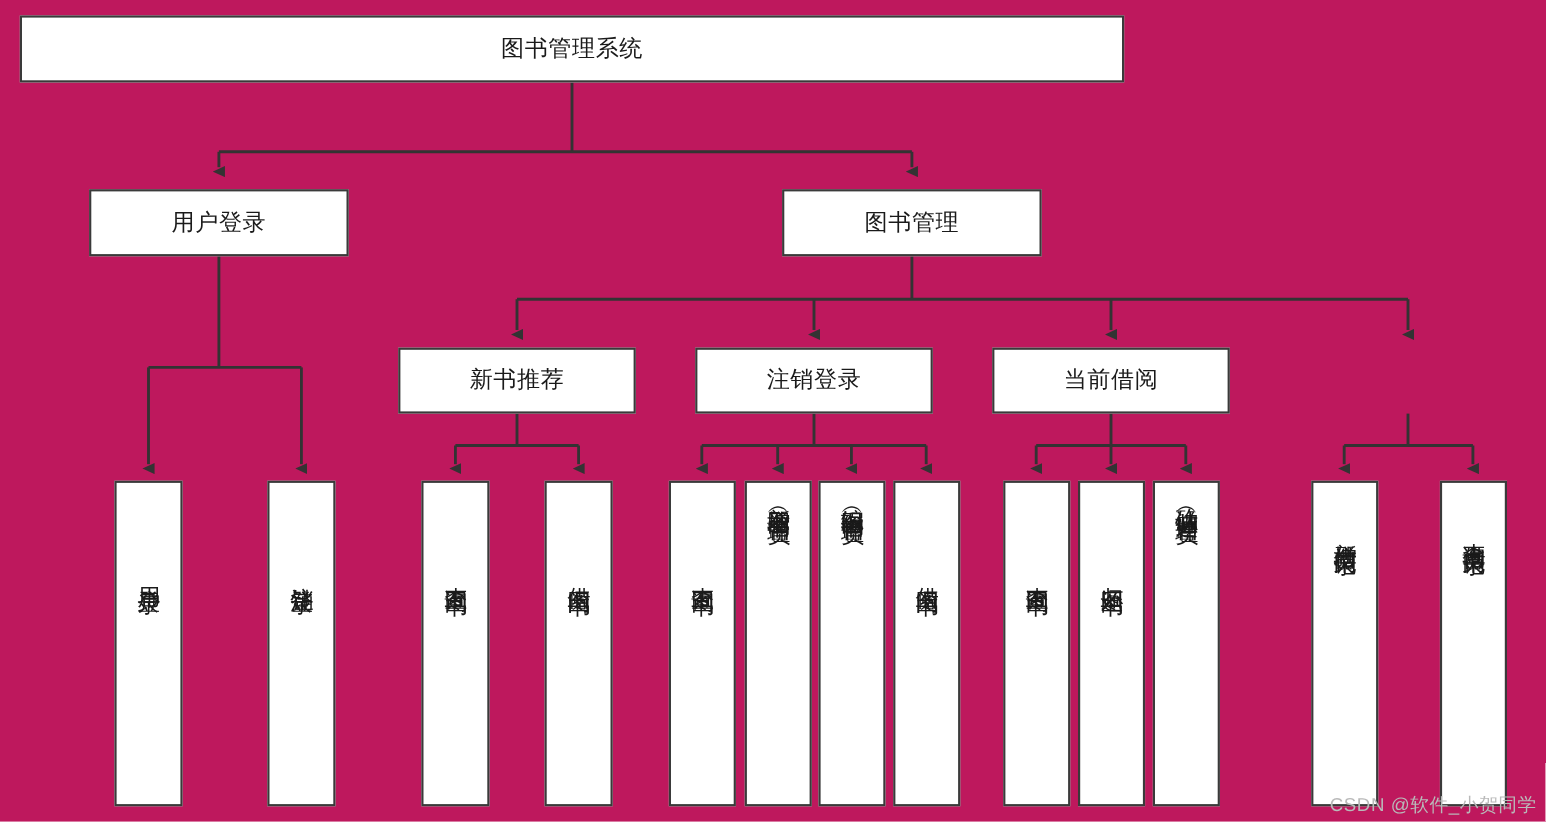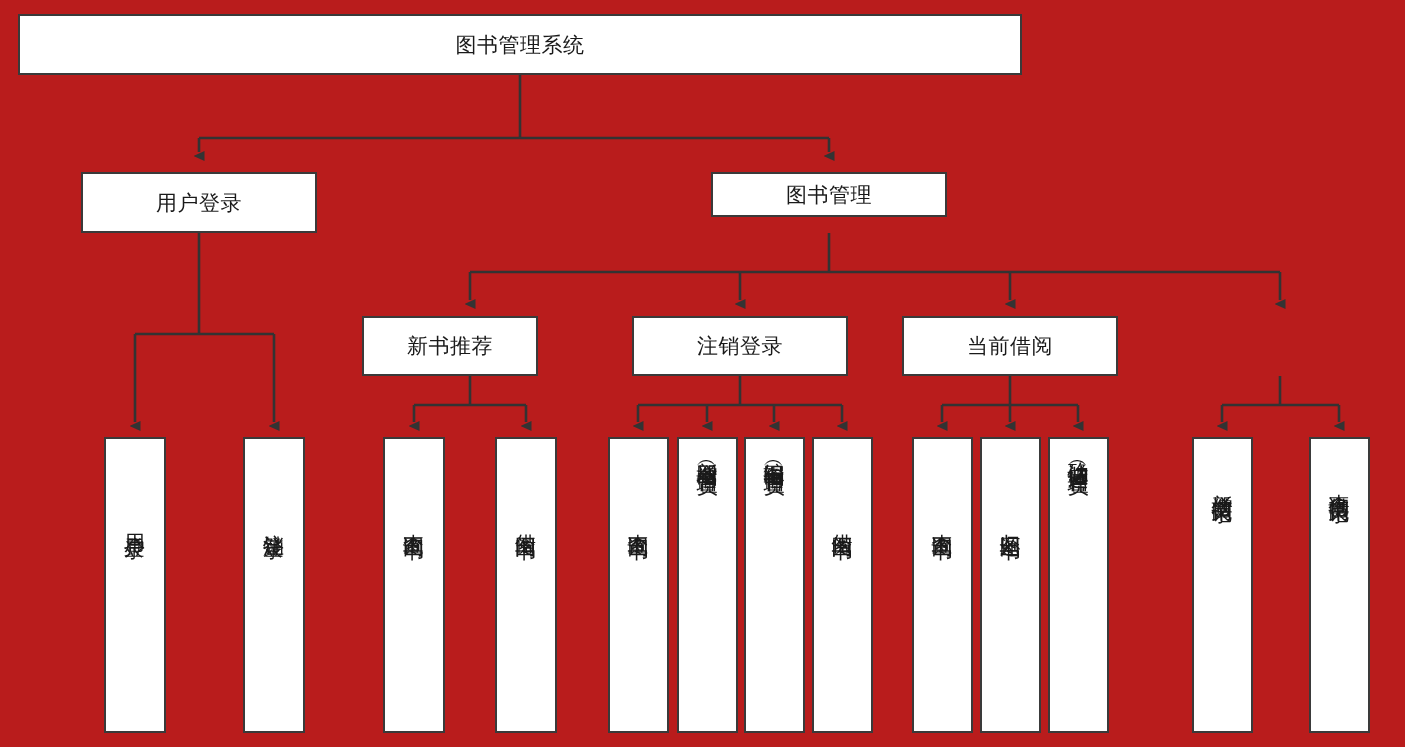--- a/index.html
+++ b/index.html
@@ -7,21 +7,21 @@
     padding: 0;
     background: #ffffff;
   }
   body {
     font-family: "Liberation Sans", "DejaVu Sans", sans-serif;
   }
   #canvas {
     position: relative;
     width: 1405px;
     height: 747px;
-    background: #b91c1c;
+    background: #be185d;
     overflow: hidden;
   }
   svg.edges {
     position: absolute;
     left: 0;
     top: 0;
     width: 1405px;
     height: 747px;
   }
   .node {
@@ -121,25 +121,25 @@
     </g>
   </svg>
 
   <div class="node h" style="left:18px; top:14px; width:1004px; height:61px;">
     <span class="label">图书管理系统</span>
   </div>
 
   <div class="node h" style="left:81px; top:172px; width:236px; height:61px;">
     <span class="label">用户登录</span>
   </div>
-  <div class="node h" style="left:711px; top:172px; width:236px; height:45px;">
+  <div class="node h" style="left:711px; top:172px; width:236px; height:61px;">
     <span class="label">图书管理</span>
   </div>
 
-  <div class="node h" style="left:362px; top:316px; width:176px; height:60px;">
+  <div class="node h" style="left:362px; top:316px; width:216px; height:60px;">
     <span class="label">新书推荐</span>
   </div>
   <div class="node h" style="left:632px; top:316px; width:216px; height:60px;">
     <span class="label">注销登录</span>
   </div>
   <div class="node h" style="left:902px; top:316px; width:216px; height:60px;align-items:center;">
     <span class="label">当前借阅</span>
   </div>
 
   <div class="node v" style="left:104px; top:437px; width:62px; height:296px; padding-top:78px;">
@@ -179,14 +179,15 @@
     <span class="label">确认归还（管理员）</span>
   </div>
 
   <div class="node v" style="left:1192px; top:437px; width:61px; height:296px; padding-top:38px;">
     <span class="label">新增借阅记录</span>
   </div>
   <div class="node v" style="left:1309px; top:437px; width:61px; height:296px; padding-top:38px;">
     <span class="label">查询借阅记录</span>
   </div>
 
+  <div class="watermark">CSDN @软件_小贺同学</div>
 
 </div>
 
 </body></html>

